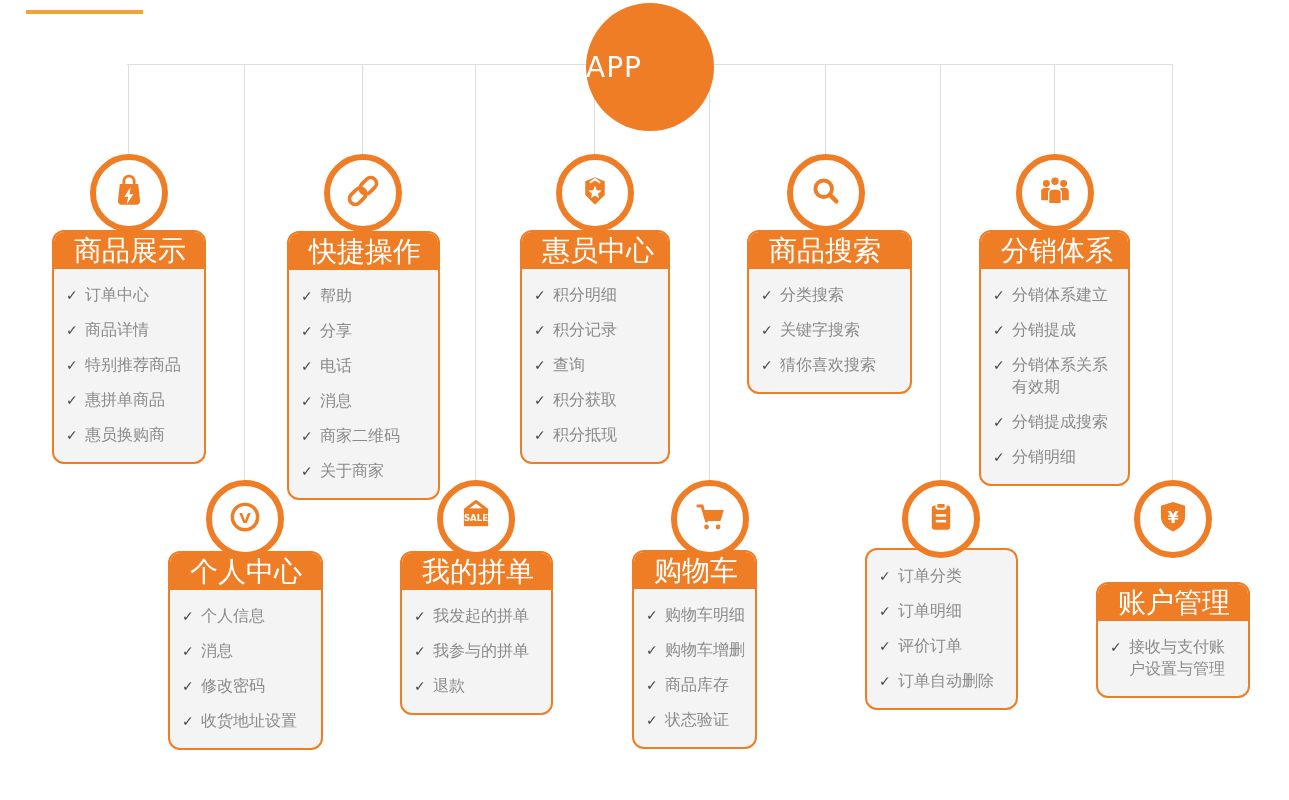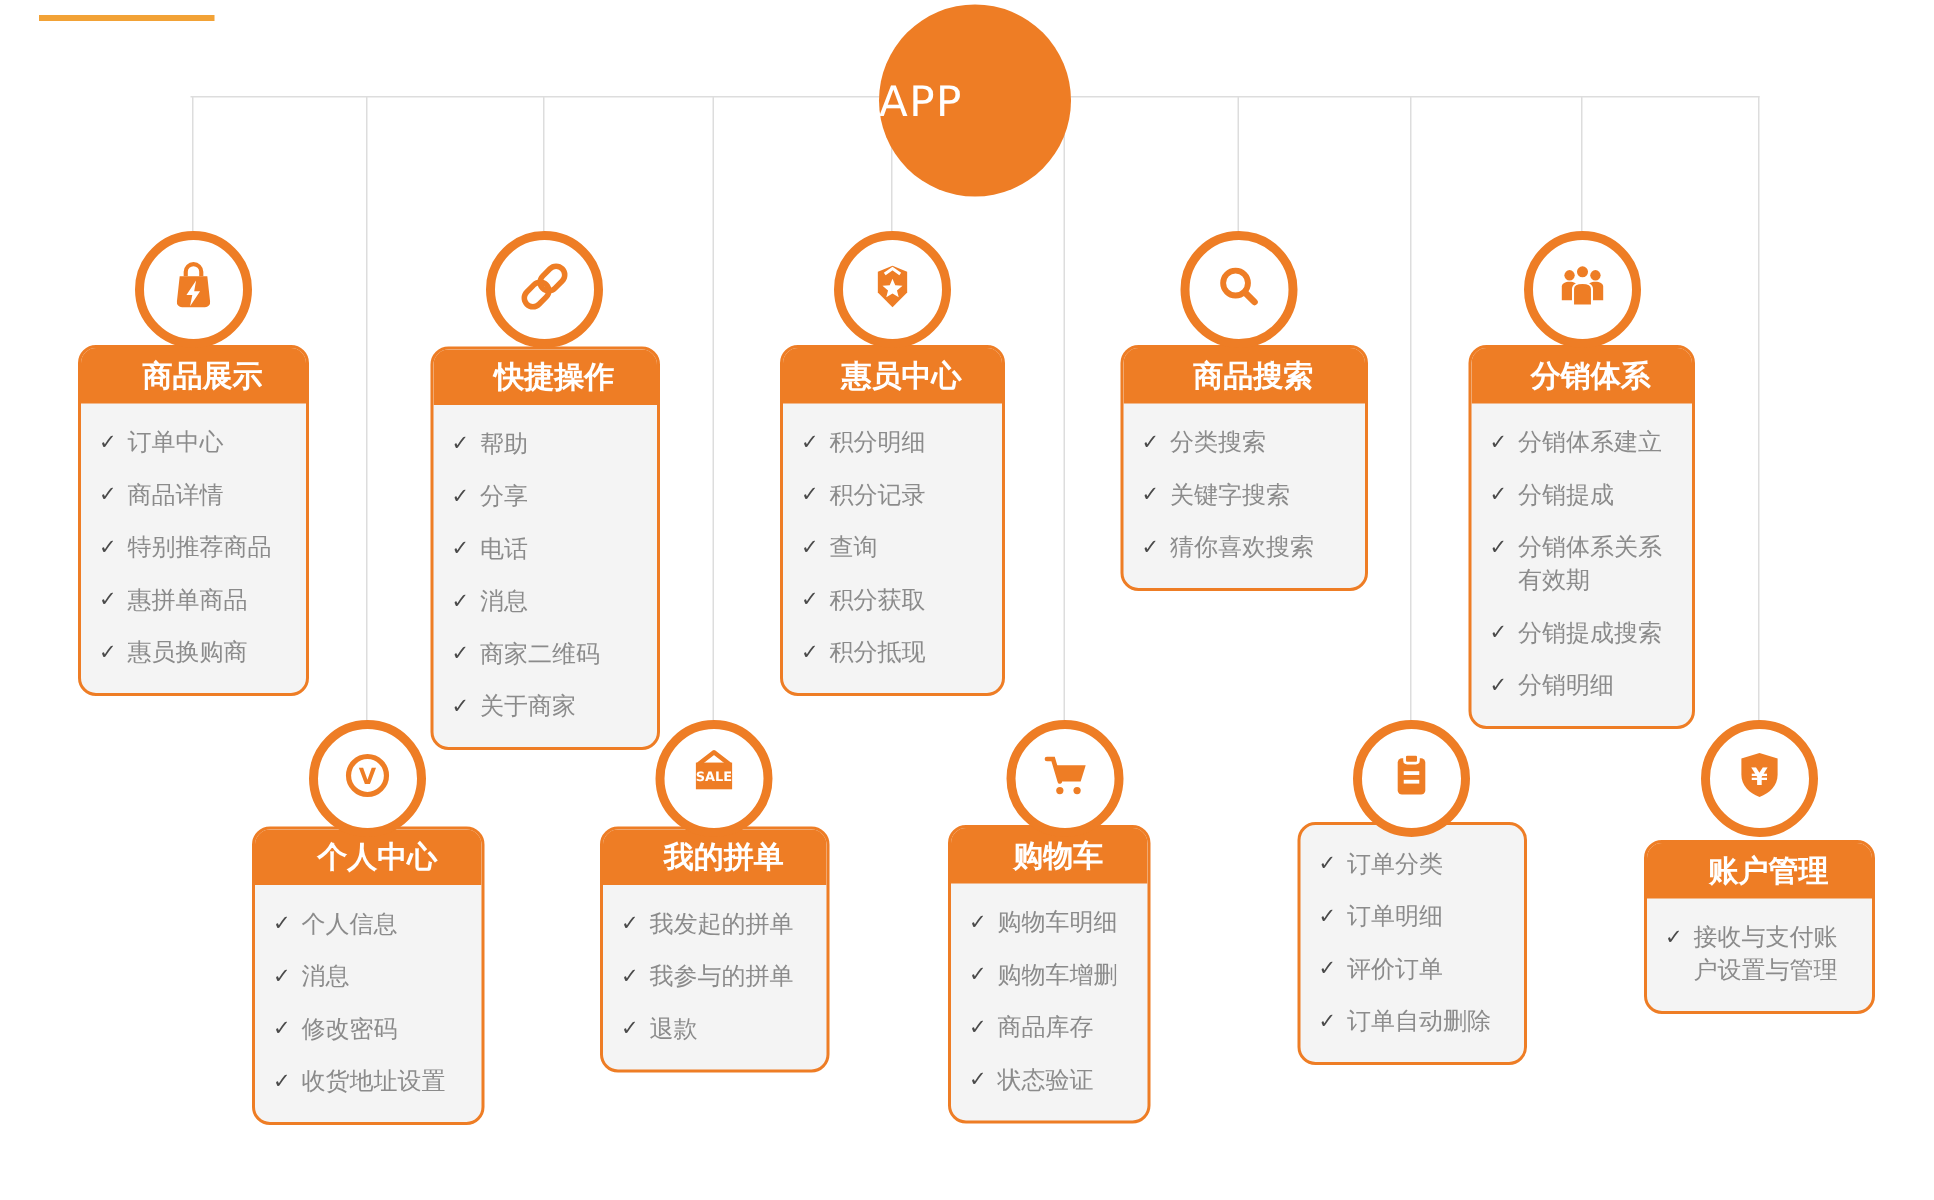--- a/index.html
+++ b/index.html
@@ -39,22 +39,22 @@
     background:#ffffff;border:6px solid var(--orange);
     display:flex;align-items:center;justify-content:center;z-index:4;
   }
   .card{
     position:absolute;background:var(--card-bg);
     border:2px solid var(--orange);border-radius:12px;
     overflow:hidden;z-index:2;
   }
   .card-header{
     display:block;background:var(--orange);color:#ffffff;
-    font-size:20px;font-weight:bold;
-    padding:6px 8px 6px 20px;line-height:25px;text-align:center;
+    font-size:28px;font-weight:normal;
+    padding:6px 8px 6px 20px;line-height:25px;
   }
   .card ul{list-style:none;padding:8px 10px 10px 12px;}
   .card li{
     display:flex;align-items:flex-start;
     padding:6.5px 0;
     color:var(--item-text);font-size:16px;line-height:22px;
   }
   .card li .check{
     flex:0 0 auto;width:19px;color:var(--check);
     font-size:14px;font-weight:bold;line-height:22px;
@@ -291,21 +291,21 @@
       </ul>
     </div>
     <div class="icon-circle" style="left: 671px; top: 480px;">
       <span><svg width="46" height="46" viewBox="0 0 40 40">
           <path d="M9.5 10.5h3.6l3.9 13" fill="none" stroke="#EE7D25" stroke-width="2.6" stroke-linecap="round"></path>
           <path d="M14 14h18l-2.9 9.5H16.8Z" fill="#EE7D25"></path>
           <circle cx="17" cy="28.7" r="2.1" fill="#EE7D25"></circle>
           <circle cx="27" cy="28.7" r="2.1" fill="#EE7D25"></circle>
         </svg></span>
     </div>
-    <div class="card" style="left: 632px; top: 550px; width: 135px;">
+    <div class="card" style="left: 632px; top: 550px; width: 125px;">
       <span class="card-header">购物车</span>
       <ul>
         <li>
           <span class="check">✓</span>
           <span class="item-text">购物车明细</span>
         </li>
         <li>
           <span class="check">✓</span>
           <span class="item-text">购物车增删</span>
         </li>
@@ -346,21 +346,21 @@
           <span class="item-text">订单自动删除</span>
         </li>
       </ul>
     </div>
     <div class="icon-circle" style="left: 1134px; top: 480px;">
       <span><svg width="46" height="46" viewBox="0 0 40 40">
           <path d="M20 7l10.5 3.2v9.3c0 6.1-4.3 10.4-10.5 13C13.8 29.9 9.5 25.6 9.5 19.5v-9.3Z" fill="#EE7D25"></path>
           <text x="20" y="25.5" text-anchor="middle" font-size="14" font-weight="bold" fill="#fff" font-family="DejaVu Sans, sans-serif">¥</text>
         </svg></span>
     </div>
-    <div class="card" style="left: 1096px; top: 560px; width: 154px;">
+    <div class="card" style="left: 1096px; top: 582px; width: 154px;">
       <span class="card-header">账户管理</span>
       <ul>
         <li>
           <span class="check">✓</span>
           <span class="item-text">接收与支付账户设置与管理</span>
         </li>
       </ul>
     </div>
   </div>
 

